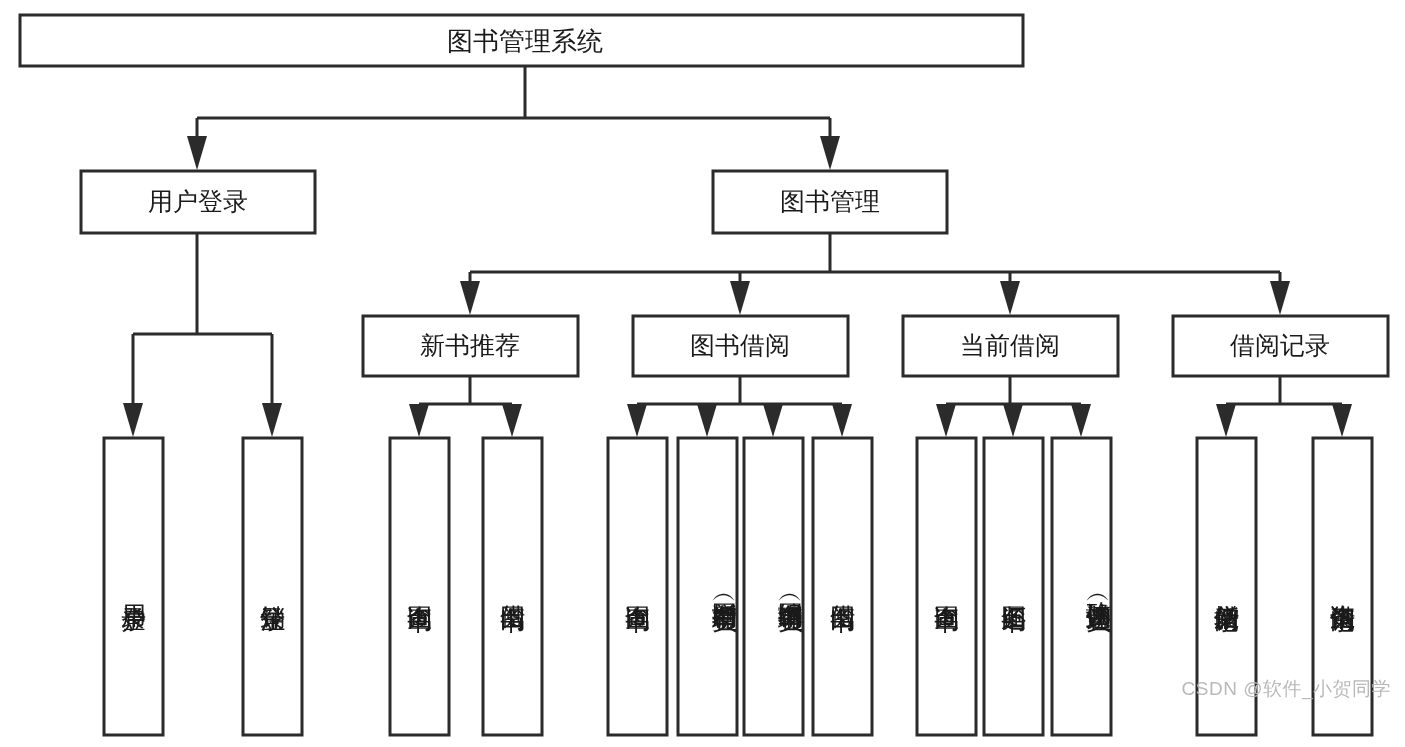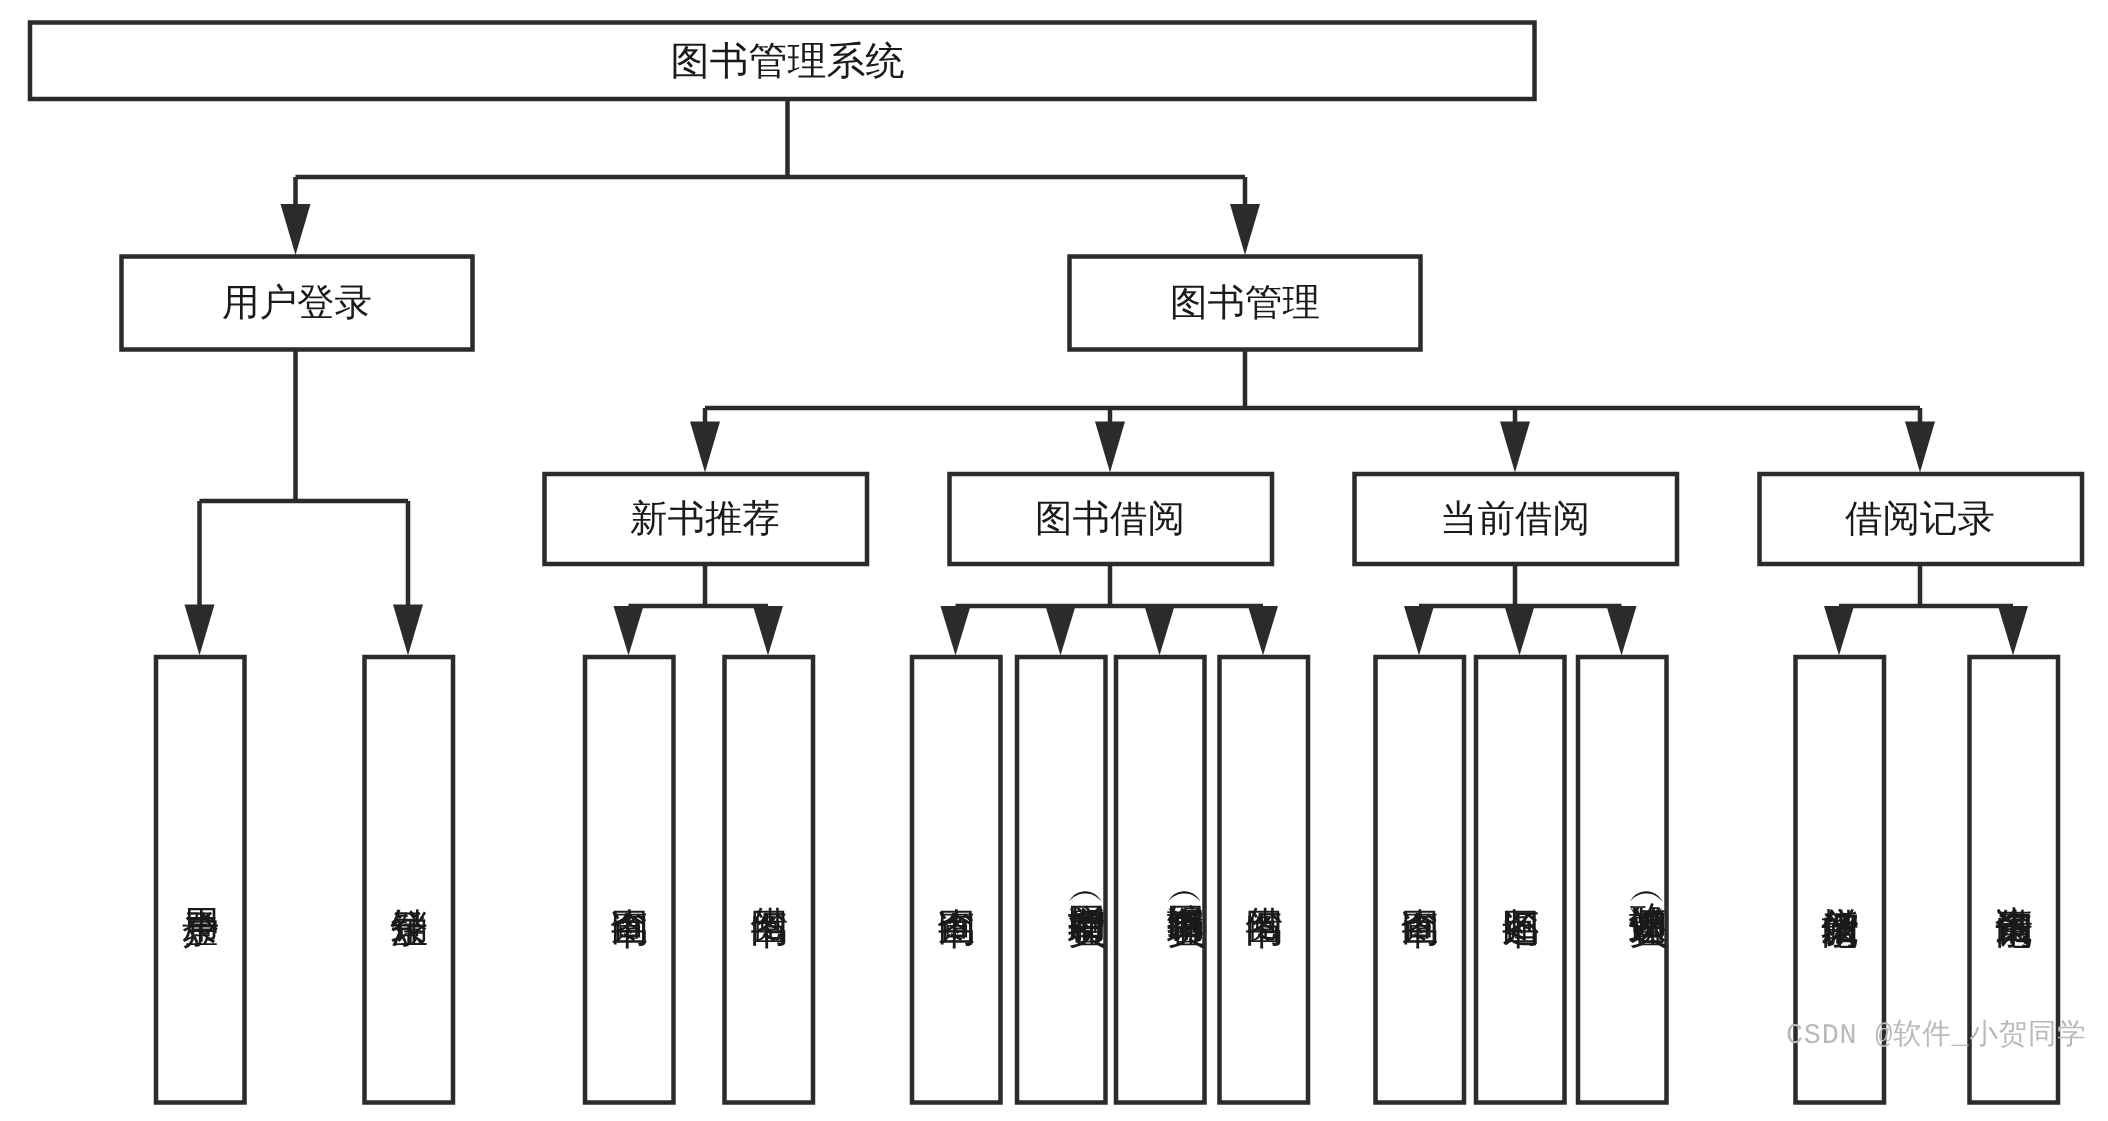--- a/index.html
+++ b/index.html
@@ -71,21 +71,21 @@
     text-align: center;
     display: flex;
     align-items: center;
     justify-content: center;
     pointer-events: none;
   }
   .watermark {
     position: absolute;
     right: 14px;
     bottom: 6px;
-    font-family: Liberation Mono, monospace;
+    font-family: Liberation Sans, sans-serif;
     font-size: 19px;
     color: #b9b9b9;
     letter-spacing: 0.5px;
     white-space: nowrap;
     user-select: none;
   }
 </style>
 </head>
 <body>
 

